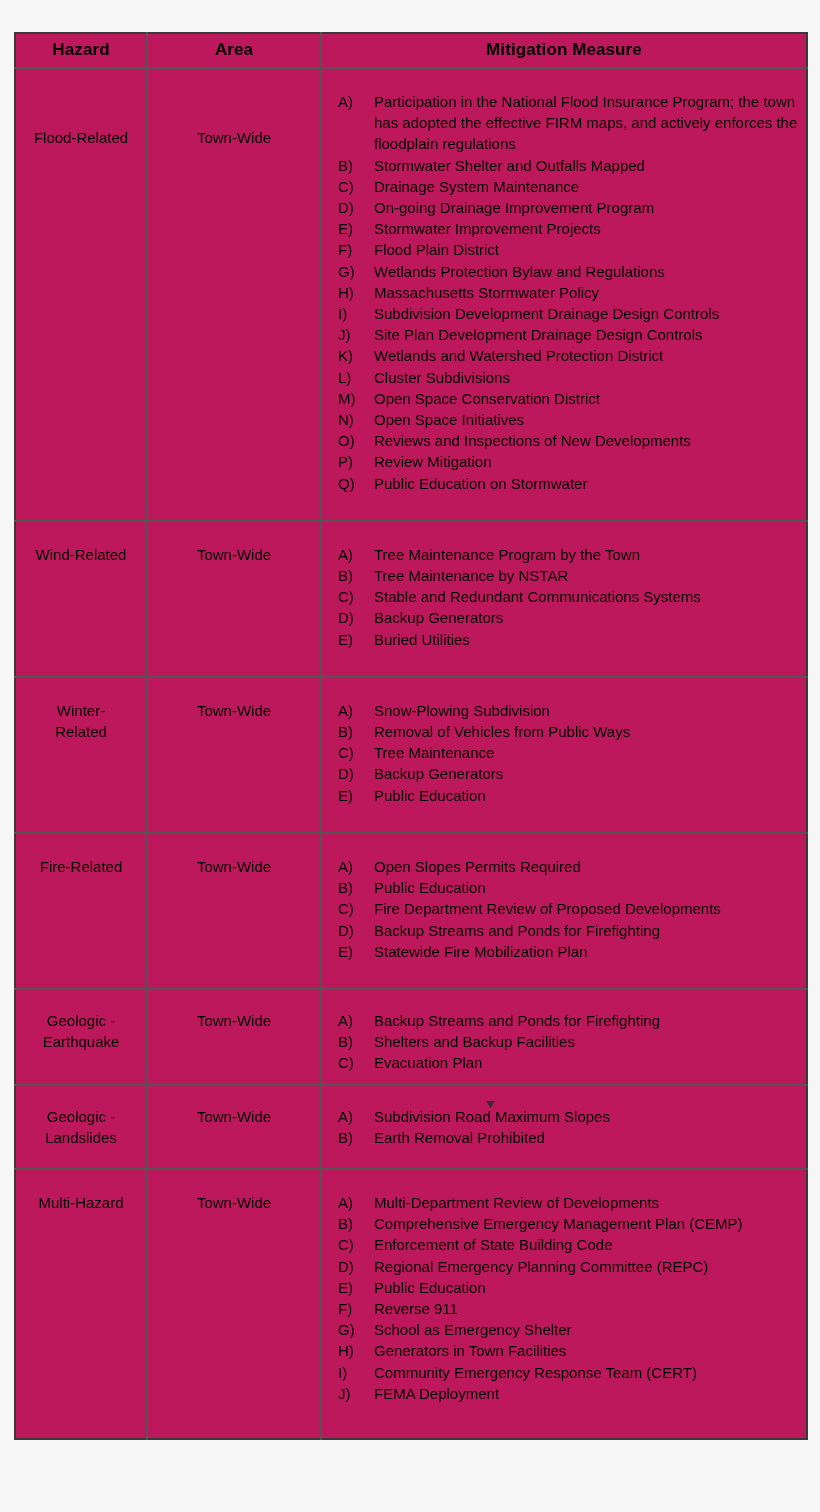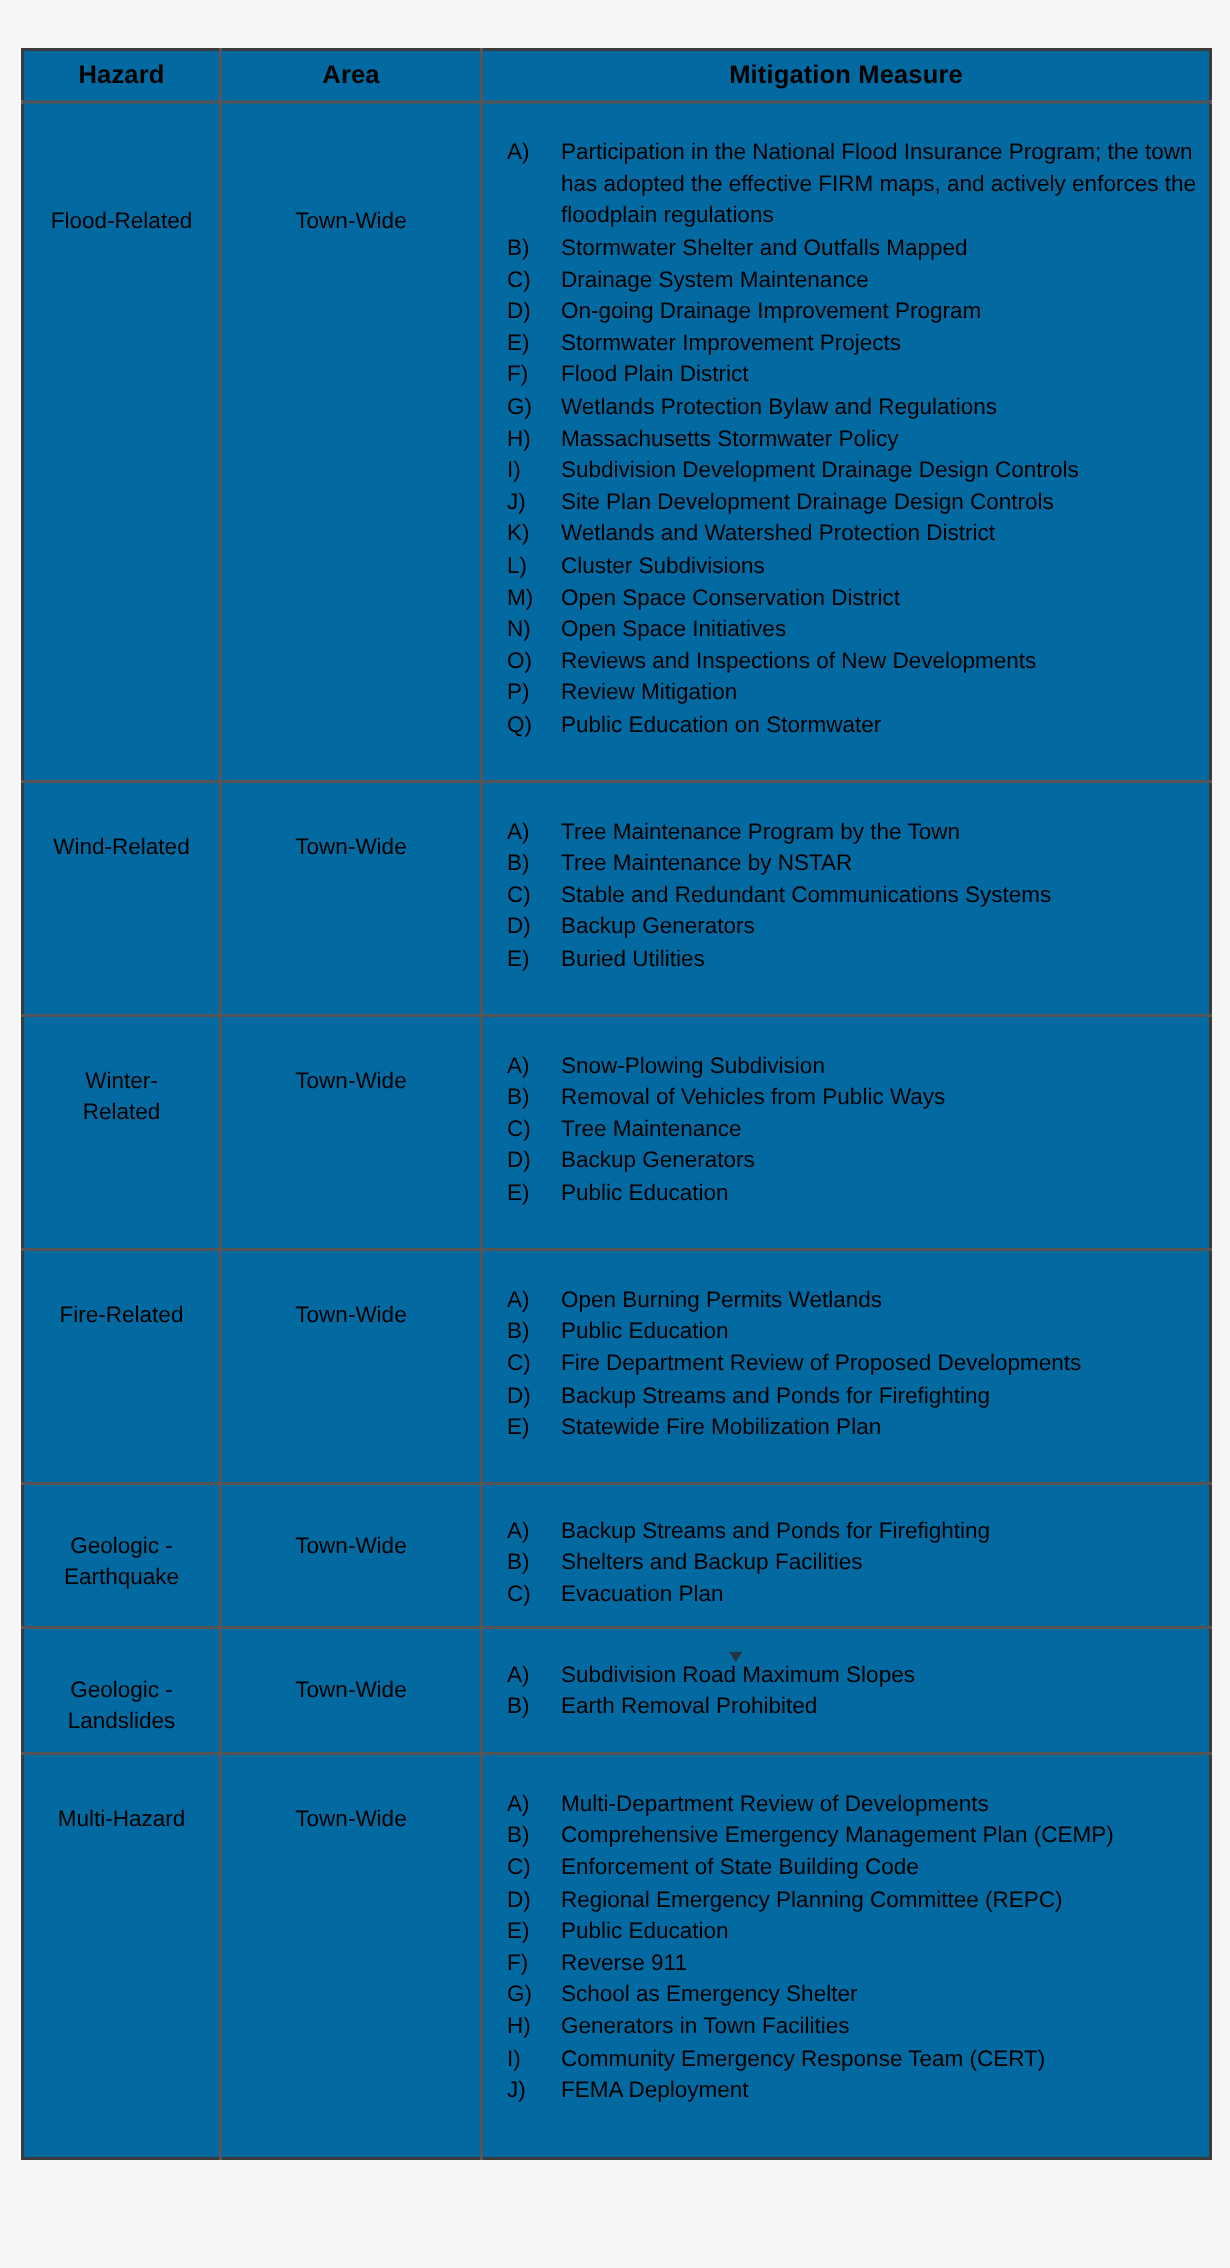--- a/index.html
+++ b/index.html
@@ -33,21 +33,21 @@
 
   
   table.hazard-table {
     border: 2px solid #3a3a3a;
   }
   table.hazard-table th,
   table.hazard-table td {
     border-right: 2px solid #555;
     border-bottom: 2px solid #555;
     vertical-align: top;
-    background: #0369a1;
+    background: #be185d;
   }
   table.hazard-table th:last-child,
   table.hazard-table td:last-child {
     border-right: none;
   }
   table.hazard-table tbody tr:last-child td {
     border-bottom: none;
   }
 
   
@@ -59,21 +59,21 @@
     vertical-align: middle;
     letter-spacing: 0.1px;
   }
 
   
   td.cell-hazard,
   td.cell-area {
     text-align: center;
     font-size: 15px;
     line-height: 21px;
-    padding: 10px;
+    padding: 0;
   }
   td.cell-hazard .cell-pad,
   td.cell-area .cell-pad {
     padding-top: 28px;
     padding-left: 4px;
     padding-right: 4px;
   }
   td.cell-hazard .ital { }
 
   td.cell-measures {
@@ -227,21 +227,21 @@
         </tr>
         <tr class="row-fire">
           <td class="cell-hazard">
             <div class="cell-pad">Fire-Related</div>
           </td>
           <td class="cell-area">
             <div class="cell-pad">Town-Wide</div>
           </td>
           <td class="cell-measures">
             <ul class="measure-list">
-              <li><span class="marker">A)</span><span class="mtext">Open Burning Permits Wetlands</span></li>
+              <li><span class="marker">A)</span><span class="mtext">Open Slopes Permits Required</span></li>
               <li><span class="marker">B)</span><span class="mtext">Public Education</span></li>
               <li><span class="marker">C)</span><span class="mtext">Fire Department Review of Proposed Developments</span></li>
               <li><span class="marker">D)</span><span class="mtext">Backup Streams and Ponds for Firefighting</span></li>
               <li><span class="marker">E)</span><span class="mtext">Statewide Fire Mobilization Plan</span></li>
             </ul>
           </td>
         </tr>
         <tr class="row-quake">
           <td class="cell-hazard">
             <div class="cell-pad">Geologic -<br><span class="ital">Earthquake</span></div>

